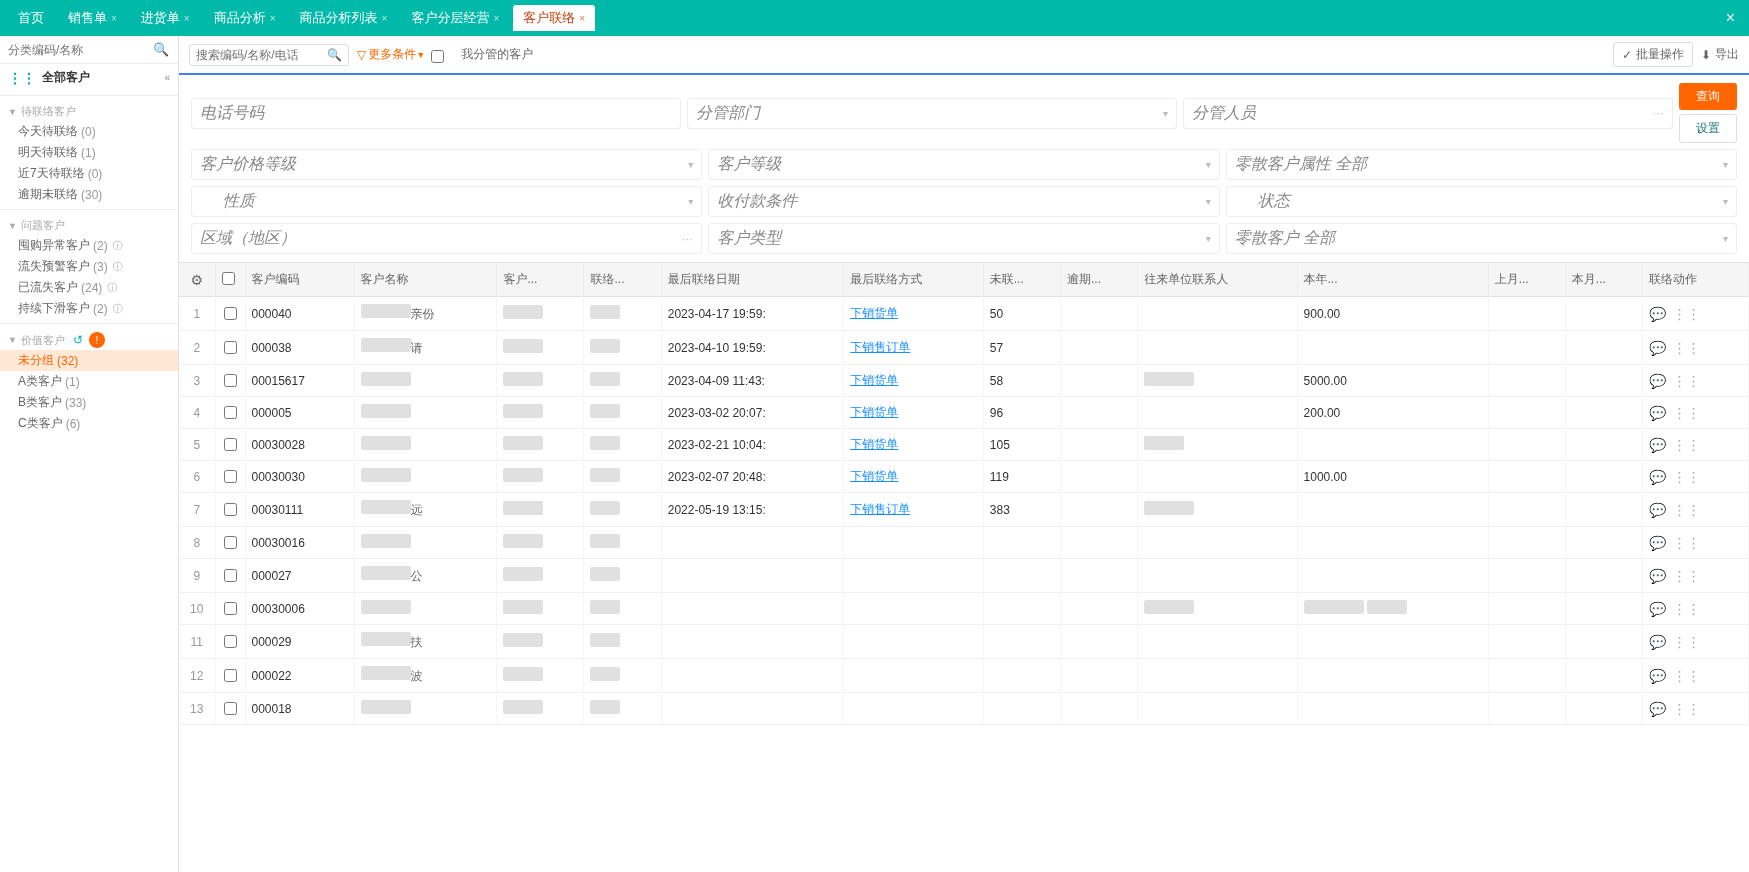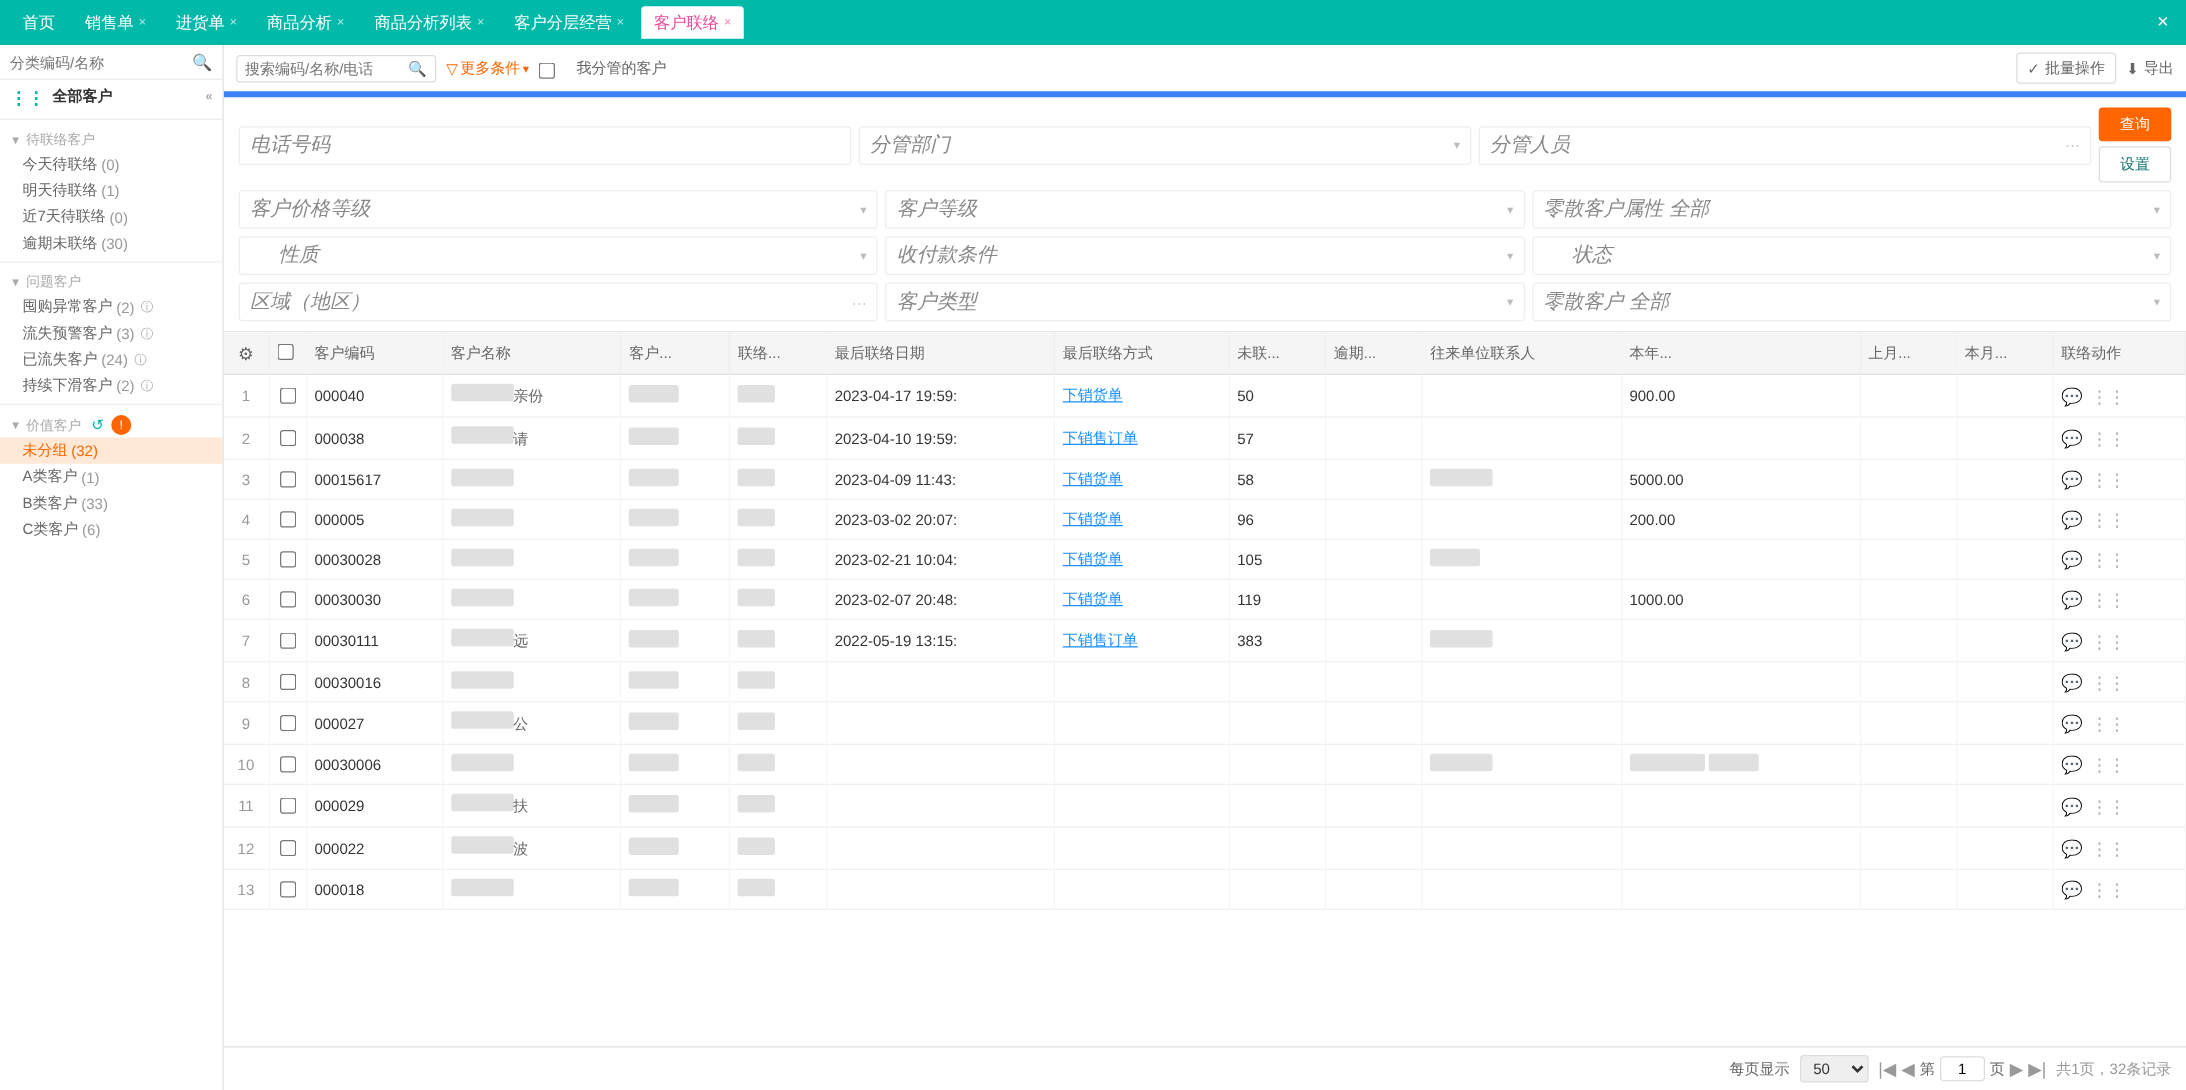--- a/index.html
+++ b/index.html
@@ -20,21 +20,21 @@
       cursor: pointer;
       font-size: 13px;
       border-radius: 3px 3px 0 0;
       display: flex;
       align-items: center;
       gap: 4px;
       white-space: nowrap;
     }
     .top-nav .nav-item.active {
       background: #fff;
-      color: #ec4899;
+      color: #c2410c;
     }
     .top-nav .nav-item .close-x {
       font-size: 10px;
       opacity: 0.7;
     }
     .top-nav .spacer { flex: 1; }
     .top-nav .close-btn {
       color: #fff;
       font-size: 16px;
       cursor: pointer;
@@ -112,21 +112,21 @@
     .content-area {
       flex: 1;
       display: flex;
       flex-direction: column;
       overflow: hidden;
     }
 
     
     .filter-bar {
       background: #fff;
-      border-bottom: 5px solid #3b82f6;
+      border-bottom: 2px solid #3b82f6;
       padding: 6px 10px;
       display: flex;
       align-items: center;
       gap: 8px;
     }
     .filter-bar .search-box {
       display: flex;
       align-items: center;
       border: 1px solid #ddd;
       border-radius: 3px;
@@ -934,32 +934,14 @@
         <div class="action-icons">
           <span class="action-icon">💬</span>
           <span class="action-icon">⋮⋮</span>
         </div>
       </td>
     </tr>
           </tbody>
       </table>
     </div>
 
-    <div class="table-footer">
-      <span class="per-page-label">每页显示</span>
-      <select class="per-page-select">
-        <option>50</option>
-        <option>20</option>
-        <option>100</option>
-      </select>
-      <div class="page-nav">
-        <span class="page-btn">|◀</span>
-        <span class="page-btn">◀</span>
-        <span>第</span>
-        <input class="page-input" type="text" value="1" style="">
-        <span>页</span>
-        <span class="page-btn">▶</span>
-        <span class="page-btn">▶|</span>
-      </div>
-      <span class="total-info">共1页，32条记录</span>
-    </div>
   </div>
 </div>
 
 </body></html>

